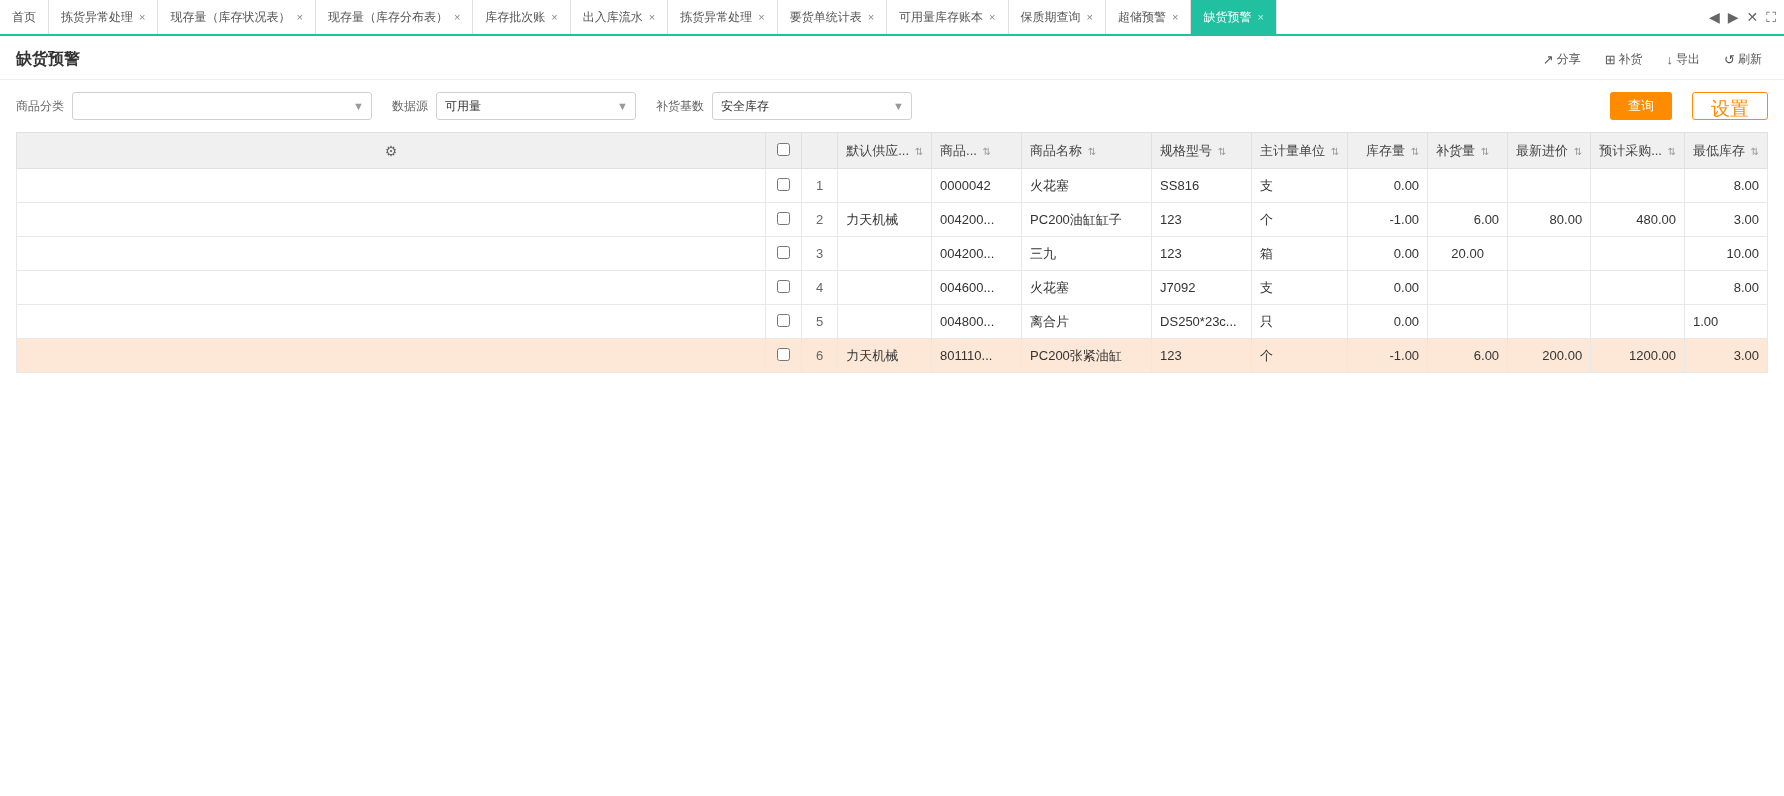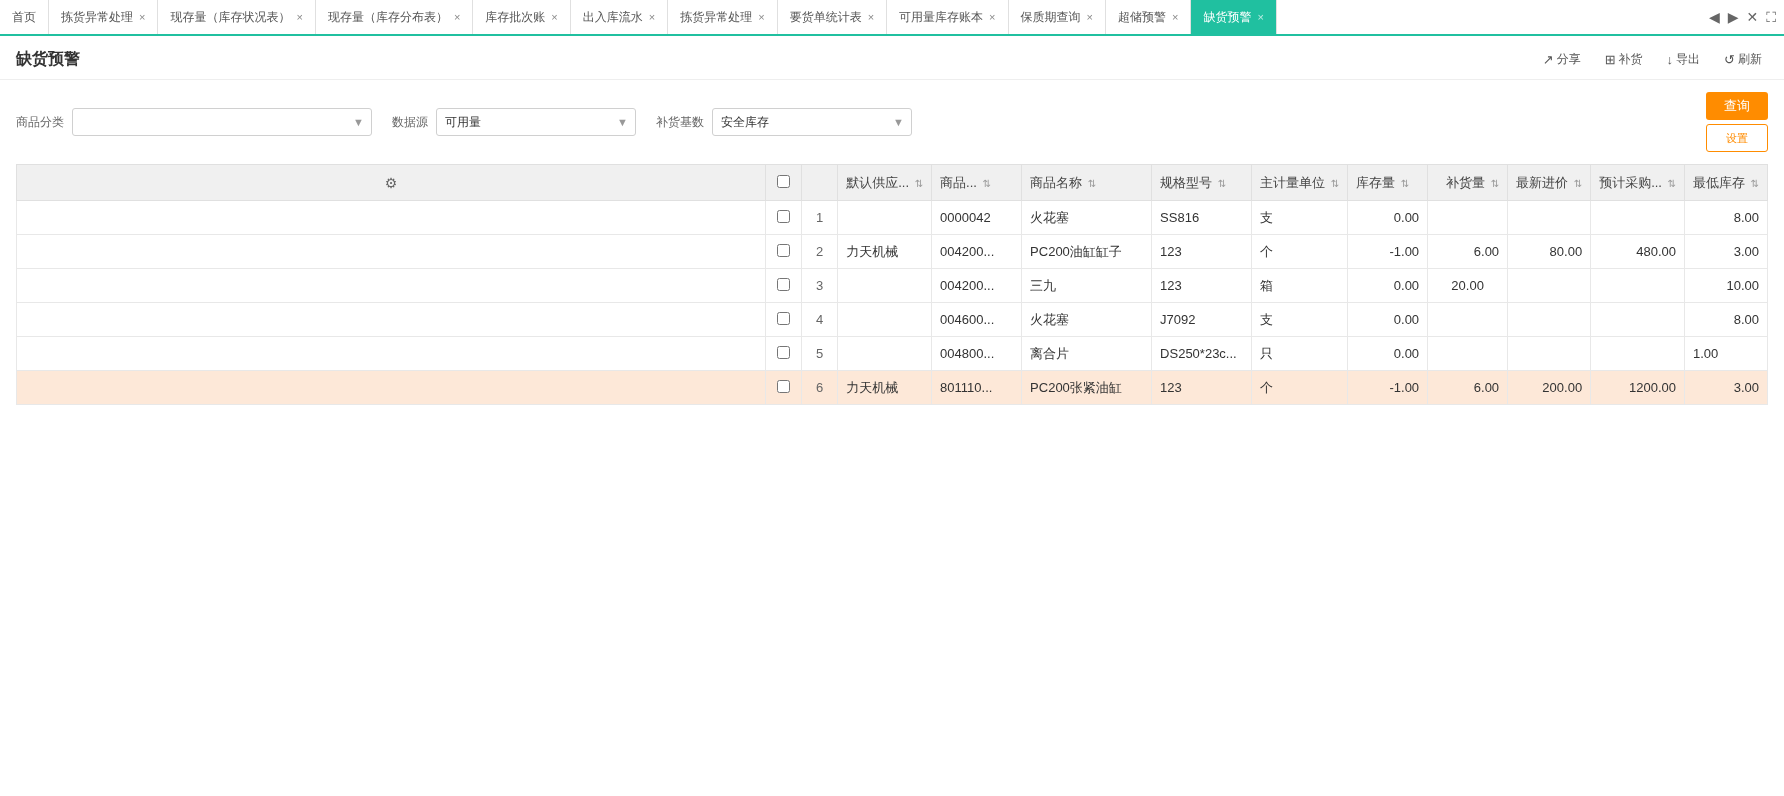--- a/index.html
+++ b/index.html
@@ -130,40 +130,40 @@
       right: 8px;
       top: 50%;
       transform: translateY(-50%);
       pointer-events: none;
       color: #999;
       font-size: 11px;
     }
     .filter-actions {
       margin-left: auto;
       display: flex;
-      flex-direction: column;
-      gap: 4px;
+      flex-direction: row;
+      gap: 20px;
     }
     .btn-query {
       background: #ff8c00;
       color: #fff;
       border: none;
       border-radius: 3px;
       padding: 5px 18px;
       font-size: 13px;
       cursor: pointer;
       height: 28px;
     }
     .btn-settings {
       background: #fff;
       color: #ff8c00;
       border: 1px solid #ff8c00;
       border-radius: 3px;
       padding: 3px 18px;
-      font-size: 11px;
+      font-size: 19px;
       cursor: pointer;
       height: 28px;
     }
 
     
     .table-container {
       padding: 0 16px;
       overflow-x: auto;
     }
     table {
@@ -199,22 +199,22 @@
       border: 1px solid #e8e8e8;
       color: #333;
     }
     .col-index { width: 36px; text-align: center; color: #666; }
     .col-checkbox { width: 36px; text-align: center; }
     .col-supplier { width: 80px; margin-top: 12px; }
     .col-code { width: 90px; }
     .col-name { width: 130px; }
     .col-spec { width: 100px; }
     .col-unit { width: 80px; }
-    .col-stock { width: 80px; text-align: left; }
-    .col-replenish { width: 80px; text-align: right; }
+    .col-stock { width: 80px; text-align: right; }
+    .col-replenish { width: 80px; }
     .col-latest-price { width: 80px; text-align: right; }
     .col-est-purchase { width: 90px; text-align: right; }
     .col-min-stock { width: 80px; text-align: right; }
 
     .gear-icon-cell {
       text-align: center;
       cursor: pointer;
       font-size: 14px;
       color: #666;
     }

